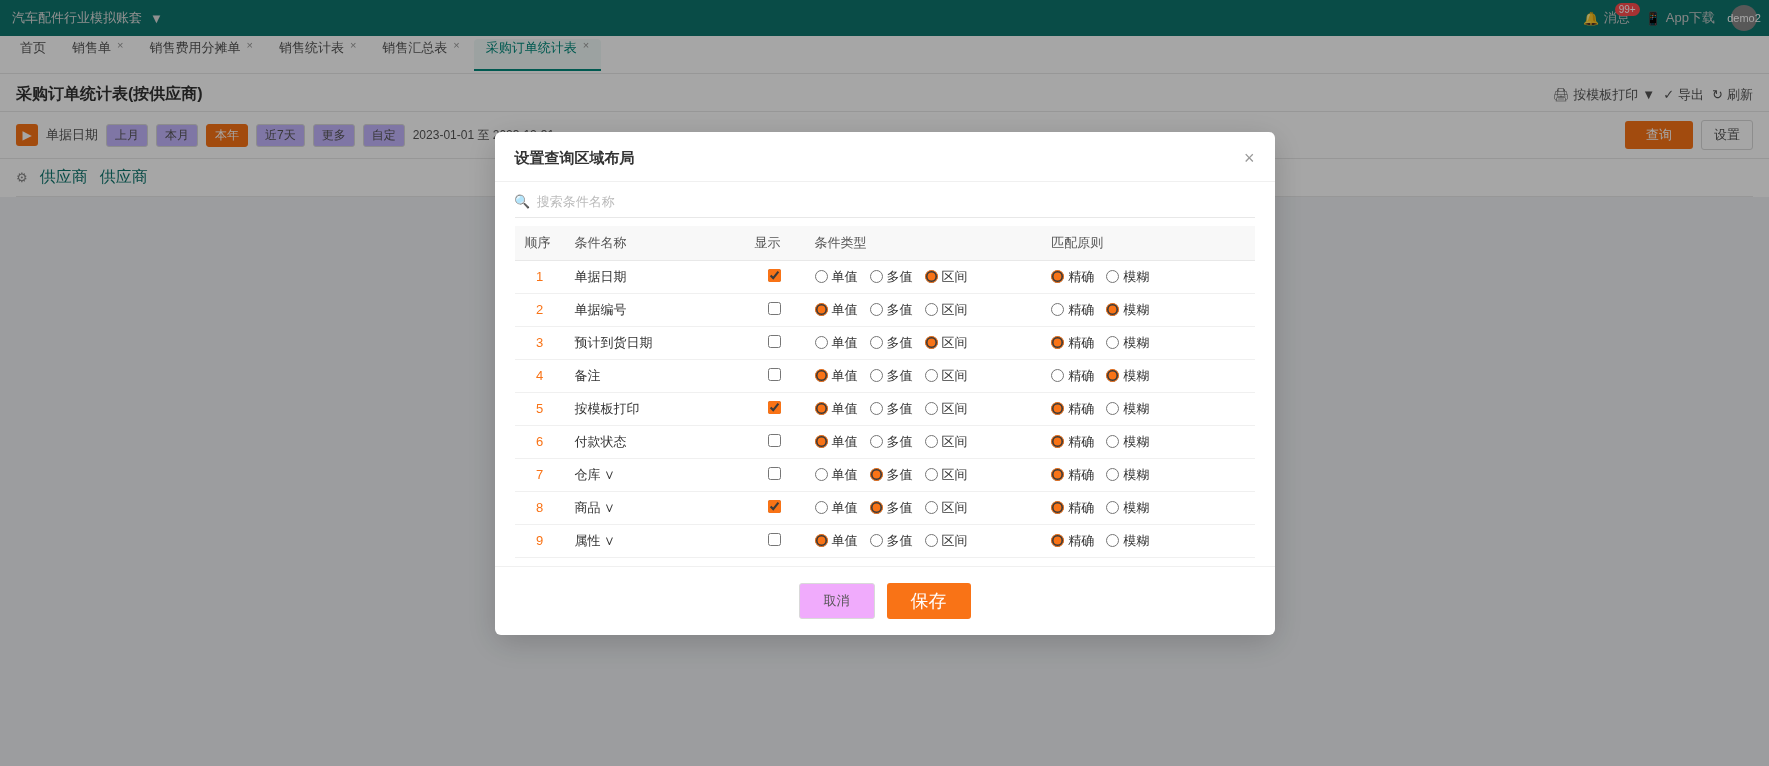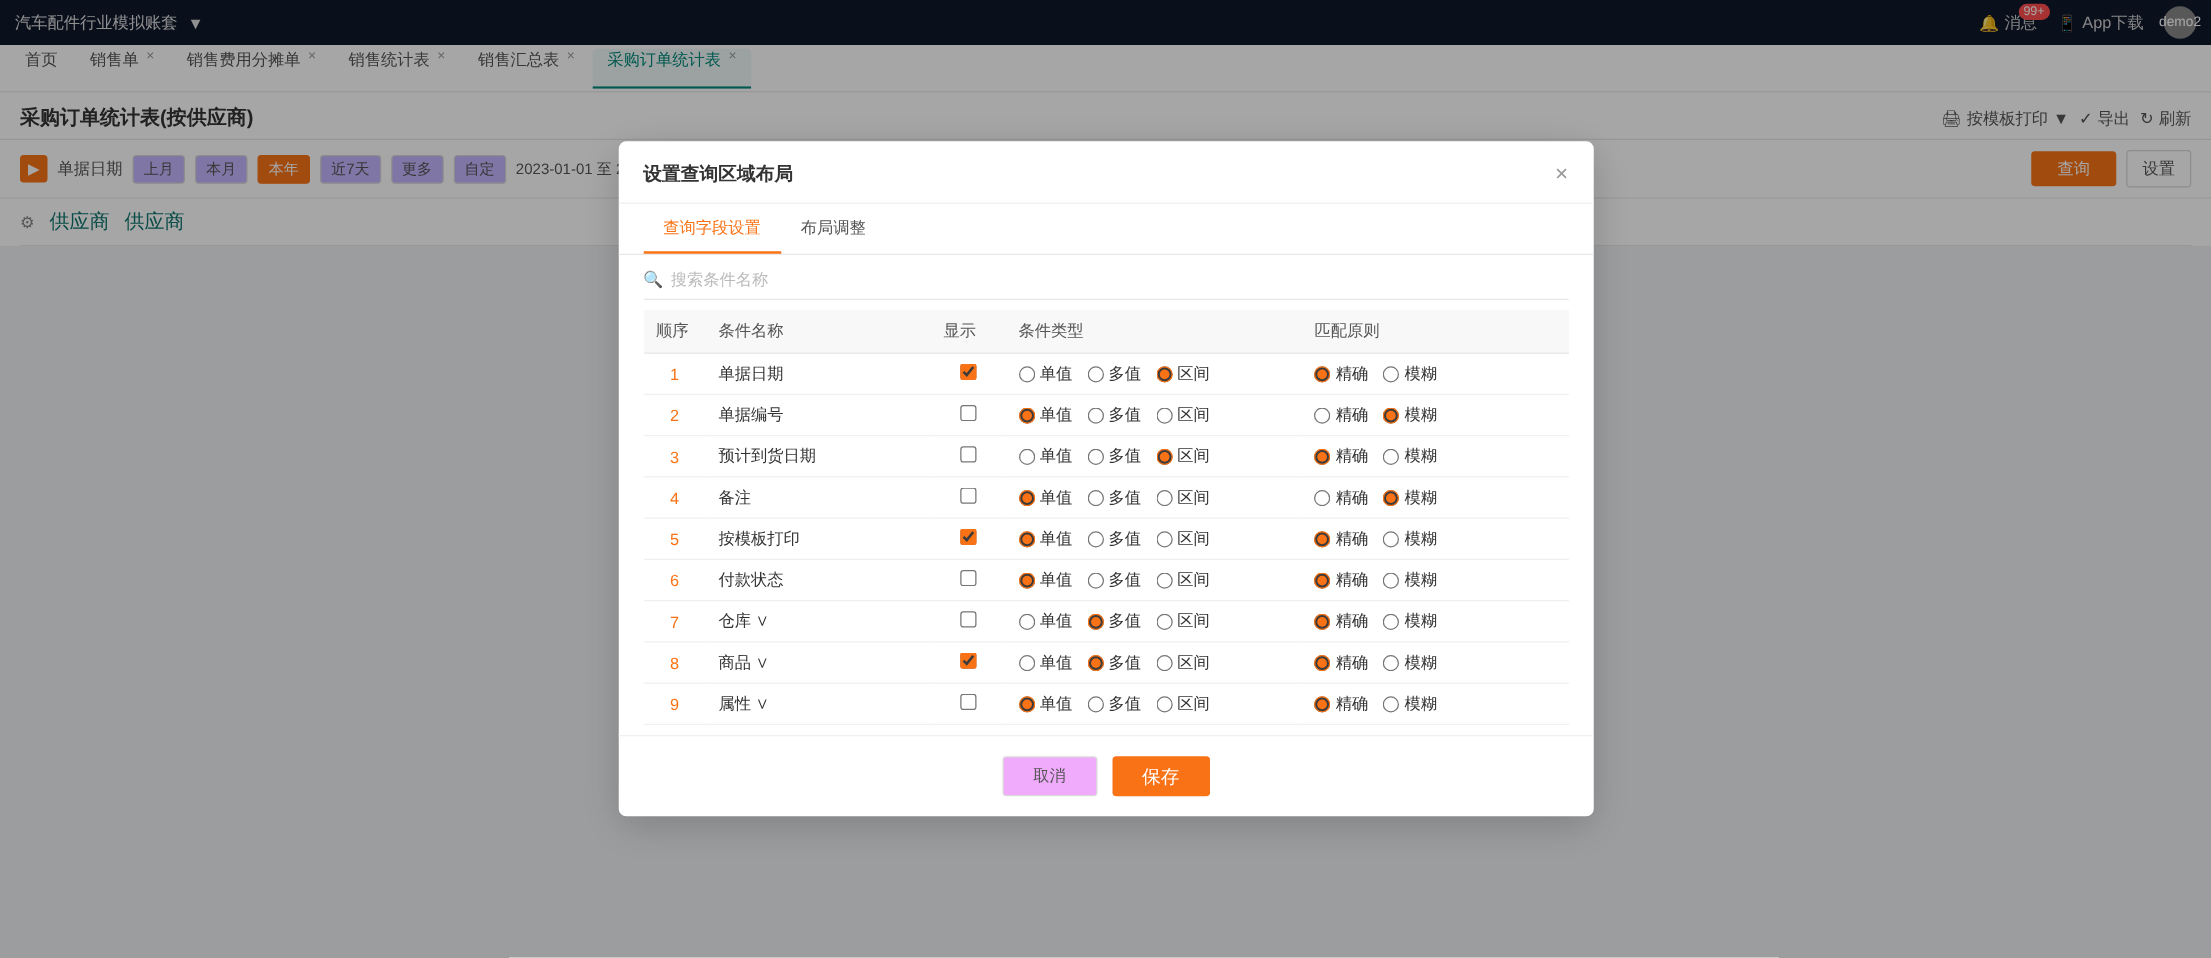--- a/index.html
+++ b/index.html
@@ -1,20 +1,20 @@
 <!DOCTYPE html>
 <html><head>
   <meta charset="utf-8">
   <style>
     * { box-sizing: border-box; margin: 0; padding: 0; }
     body { font-family: 'Microsoft YaHei', Arial, sans-serif; font-size: 13px; background: #f0f2f5; overflow: hidden; }
 
     
     .top-bar {
-      background: #0f172a;
+      background: #0f766e;
       height: 36px;
       display: flex;
       align-items: center;
       justify-content: space-between;
       padding: 0 12px;
       color: #ccc;
     }
     .top-bar-left { display: flex; align-items: center; gap: 8px; font-size: 13px; color: #ddd; }
     .top-bar-right { display: flex; align-items: center; gap: 16px; }
     .top-bar-right .notif { display: flex; align-items: center; gap: 4px; color: #ccc; font-size: 13px; position: relative; }
@@ -203,21 +203,21 @@
       cursor: pointer;
       font-size: 13px;
     }
     .btn-save {
       padding: 6px 24px;
       border: none;
       background: #f97316;
       color: #fff;
       border-radius: 3px;
       cursor: pointer;
-      font-size: 15px;
+      font-size: 18px;
     }
   </style>
 </head>
 <body>
 
 <div class="top-bar">
   <div class="top-bar-left">
     <span>汽车配件行业模拟账套</span>
     <span>▼</span>
   </div>
@@ -304,24 +304,20 @@
 </div>
 
 <div class="overlay">
   <div class="modal">
 
     <div class="modal-header">
       <span class="modal-title">设置查询区域布局</span>
       <button class="modal-close">×</button>
     </div>
 
-    <div class="modal-tabs">
-      <div class="modal-tab active">查询字段设置</div>
-      <div class="modal-tab">布局调整</div>
-    </div>
 
     <div class="modal-body">
 
       <div class="search-box">
         <span>🔍</span>
         <input type="text" placeholder="搜索条件名称" style="">
       </div>
 
       <div class="table-scroll">
         <table class="modal-table">

